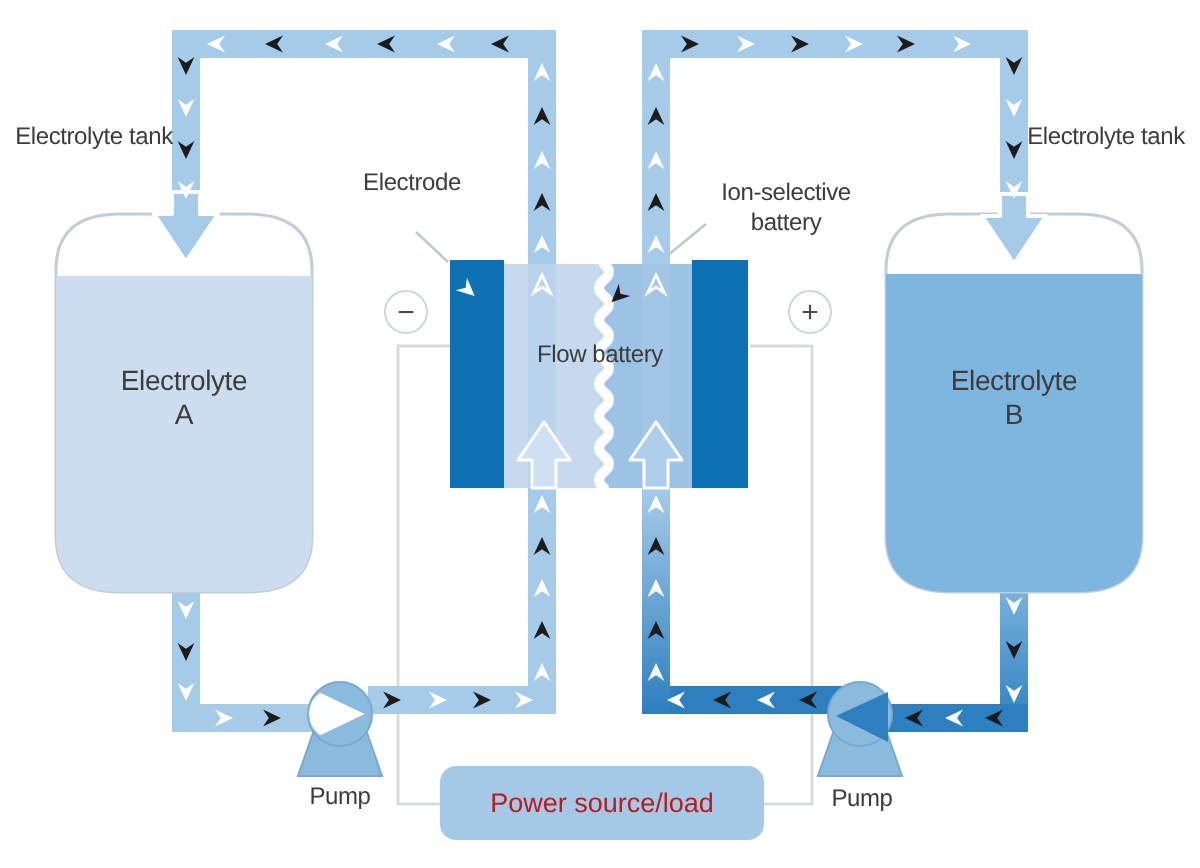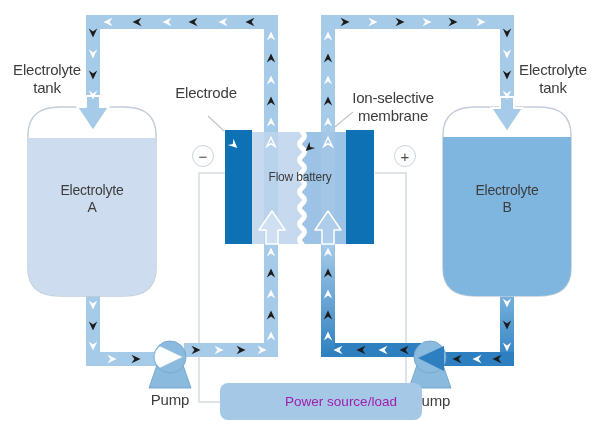--- a/index.html
+++ b/index.html
@@ -1,27 +1,27 @@
 <!DOCTYPE html>
 <html><head>
 <meta charset="utf-8">
 <style>
   html,body{margin:0;padding:0;background:#fff;}
   .stage{position:relative;width:600px;height:434px;background:#fff;overflow:hidden;
          font-family:"Liberation Sans",sans-serif;color:#3c3c3c;}
   .stage svg{position:absolute;left:0;top:0;}
-  .lbl{position:absolute;text-align:center;font-size:15px;line-height:1.22;letter-spacing:-0.2px;}
+  .lbl{position:absolute;text-align:center;font-size:12px;line-height:1.22;letter-spacing:-0.2px;}
   .two span{display:block;}
   .cell-lbl{font-size:12px;}
   .terminal{position:absolute;width:22px;height:22px;box-sizing:border-box;border:1.5px solid #ccd4dd;
             border-radius:50%;background:#fff;display:flex;align-items:center;justify-content:center;
             font-size:15px;color:#4a4a4a;line-height:1;}
   .powerbox{position:absolute;left:220px;top:383px;width:162px;height:37px;background:#a4c8e6;
             border-radius:8px;display:flex;align-items:center;justify-content:center;
-            font-size:13.5px;color:#a21caf;padding-left:40px;}
+            font-size:13.5px;color:#b91c1c;}
   .cw{fill:#ffffff;} .cb{fill:#1b1b1b;}
 </style>
 </head>
 <body>
 
 <div class="stage">
 
 <svg width="600" height="434" viewBox="0 0 600 434">
   <defs>
     <path id="chev" d="M-4.5,-4.2 L4.5,0 L-4.5,4.2 L-1.6,0 Z"></path>
@@ -174,21 +174,21 @@
     <polygon points="418,358 444,346 444,371" fill="#2d7fbf"></polygon>
   </g>
 
   <use href="#chev" transform="translate(234,145) rotate(42)" fill="#ffffff"></use>
   <use href="#chev" transform="translate(309,148) rotate(137)" fill="#1b1b1b"></use>
 </svg>
 
 <div class="lbl" style="left:4px;top:61px;width:86px;">Electrolyte tank</div>
 <div class="lbl" style="left:510px;top:61px;width:86px;">Electrolyte tank</div>
 <div class="lbl" style="left:168px;top:84px;width:76px;text-align:center;">Electrode</div>
-<div class="lbl" style="left:346px;top:89px;width:94px;">Ion-selective membrane</div>
+<div class="lbl" style="left:346px;top:89px;width:94px;">Ion-selective battery</div>
 
 <div class="lbl two" style="left:28px;top:182px;width:128px;font-size:14px;">
   <span>Electrolyte</span>
   <span>A</span>
 </div>
 <div class="lbl two" style="left:443px;top:182px;width:128px;font-size:14px;">
   <span>Electrolyte</span>
   <span>B</span>
 </div>
 

